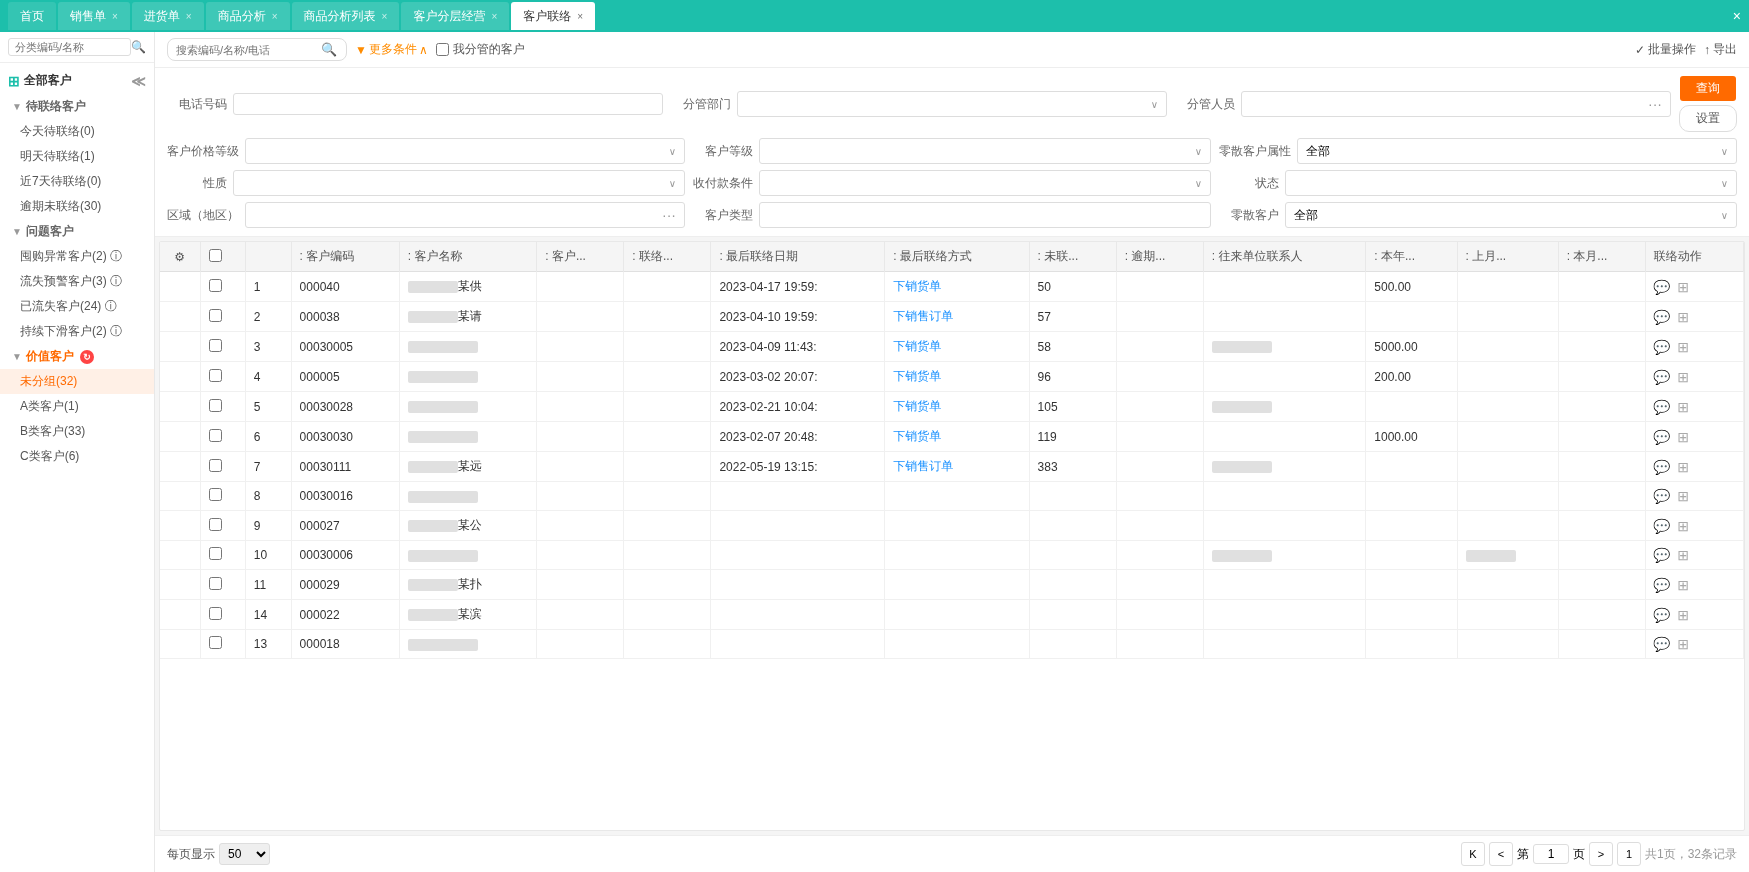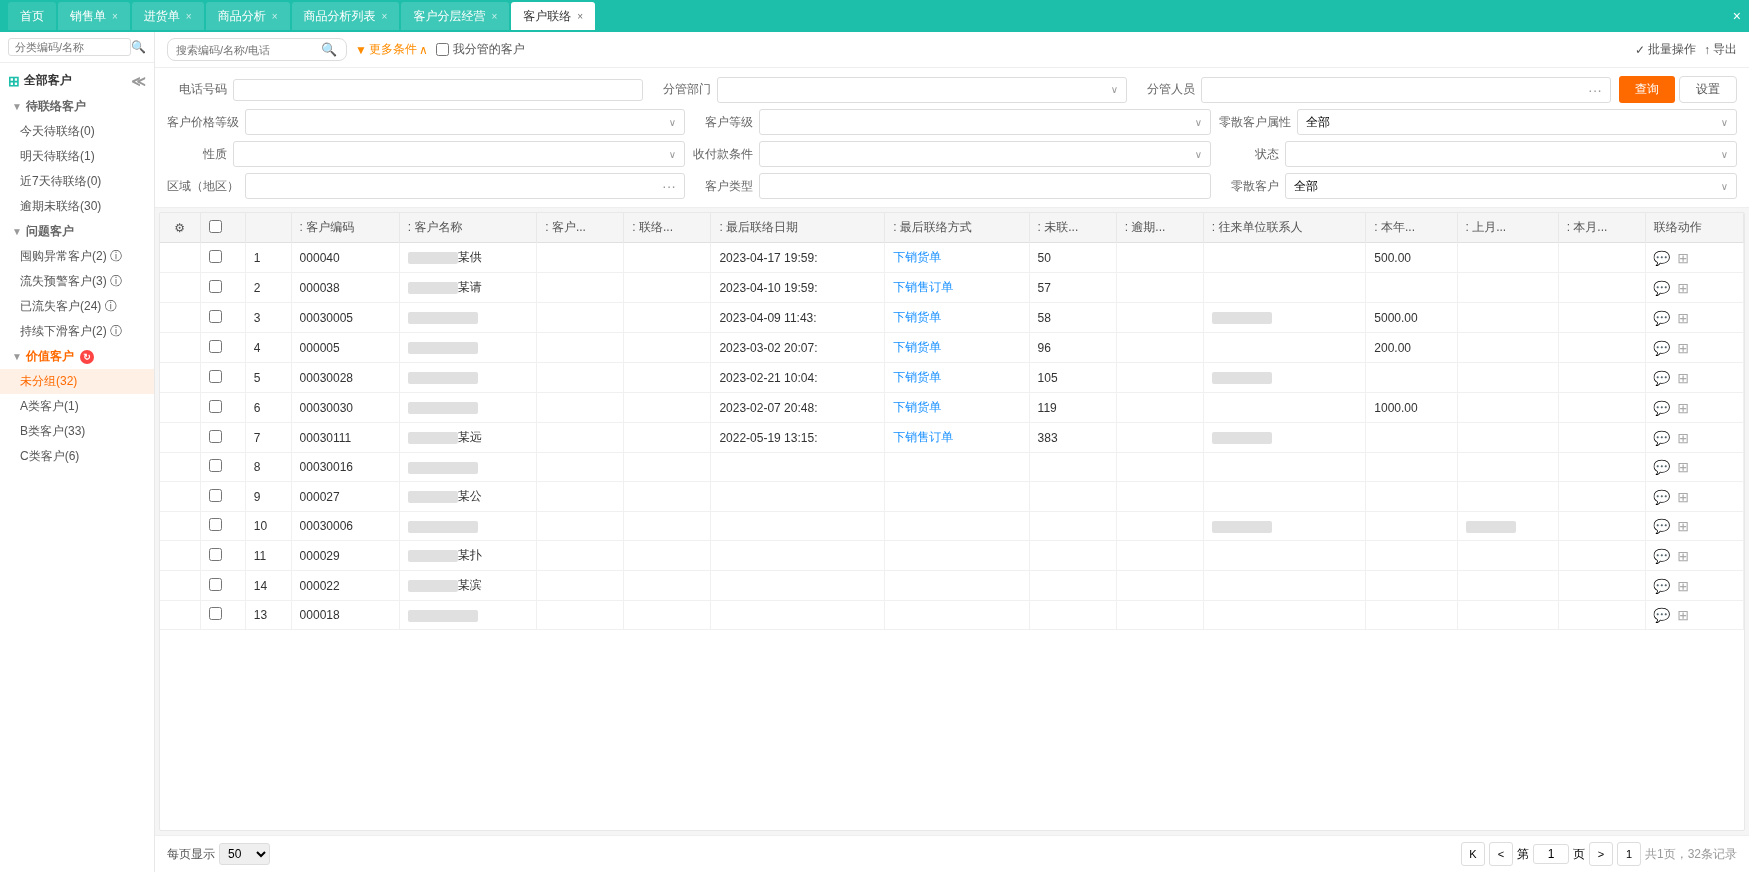--- a/index.html
+++ b/index.html
@@ -220,37 +220,38 @@
       background: #fff;
       display: flex;
       align-items: center;
       justify-content: space-between;
       cursor: pointer;
       min-height: 26px;
     }
     .filter-select .down-arrow { color: #999; font-size: 10px; }
     .filter-actions {
       display: flex;
-      flex-direction: row;
+      flex-direction: column;
       gap: 4px;
+      align-items: center;
     }
     .btn-query {
       background: #ff6a00;
       color: #fff;
       border: none;
       border-radius: 3px;
       padding: 4px 16px;
       cursor: pointer;
       font-size: 12px;
     }
     .btn-reset {
       background: #fff;
       color: #555;
       border: 1px solid #ddd;
-      border-radius: 4px;
+      border-radius: 10px;
       padding: 4px 16px;
       cursor: pointer;
       font-size: 12px;
     }
 
     
     .table-container {
       flex: 1;
       overflow: auto;
       background: #fff;

